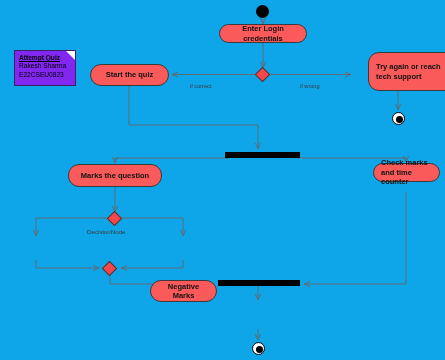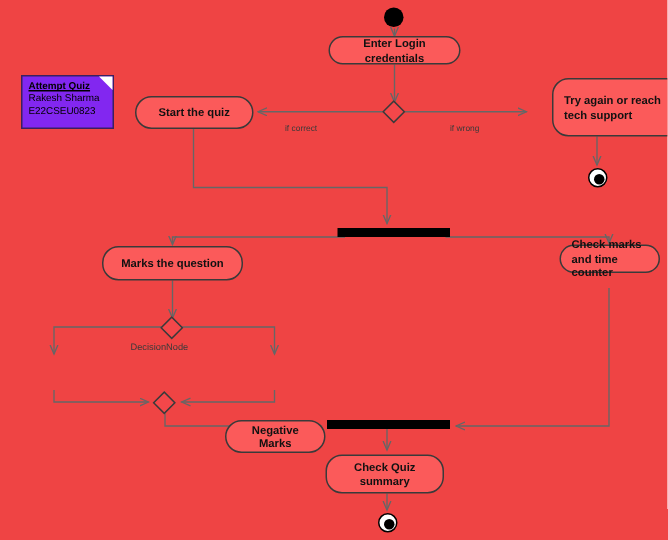--- a/index.html
+++ b/index.html
@@ -7,21 +7,21 @@
     padding: 0;
     background: #ffffff;
   }
   body {
     font-family: "Liberation Sans", sans-serif;
   }
   #canvas {
     position: relative;
     width: 445px;
     height: 360px;
-    background: #ef4444;
+    background: #0ea5e9;
     overflow: hidden;
   }
   svg.edges {
     position: absolute;
     left: 0;
     top: 0;
     width: 445px;
     height: 360px;
   }
   .activity {
@@ -218,19 +218,18 @@
   <div class="diamond" style="left:109px; top:213px;"></div>
   <div class="node-label" style="left:87px; top:228px;">DecisionNode</div>
 
 
   <div class="activity center" style="left:150px; top:237px; width:67px; height:22px;margin-top:43px;">Negative Marks</div>
 
   <div class="diamond" style="left:104px; top:263px;"></div>
 
   <div class="bar" style="left:218px; top:280px; width:82px;"></div>
 
-  <div class="activity center" style="left:217px; top:303px; width:79px; height:26px;">Check Quiz summary</div>
 
   <div class="end-node-outer" style="left:252px; top:342px;">
     <div class="end-node-inner"></div>
   </div>
 
 </div>
 
 </body></html>

